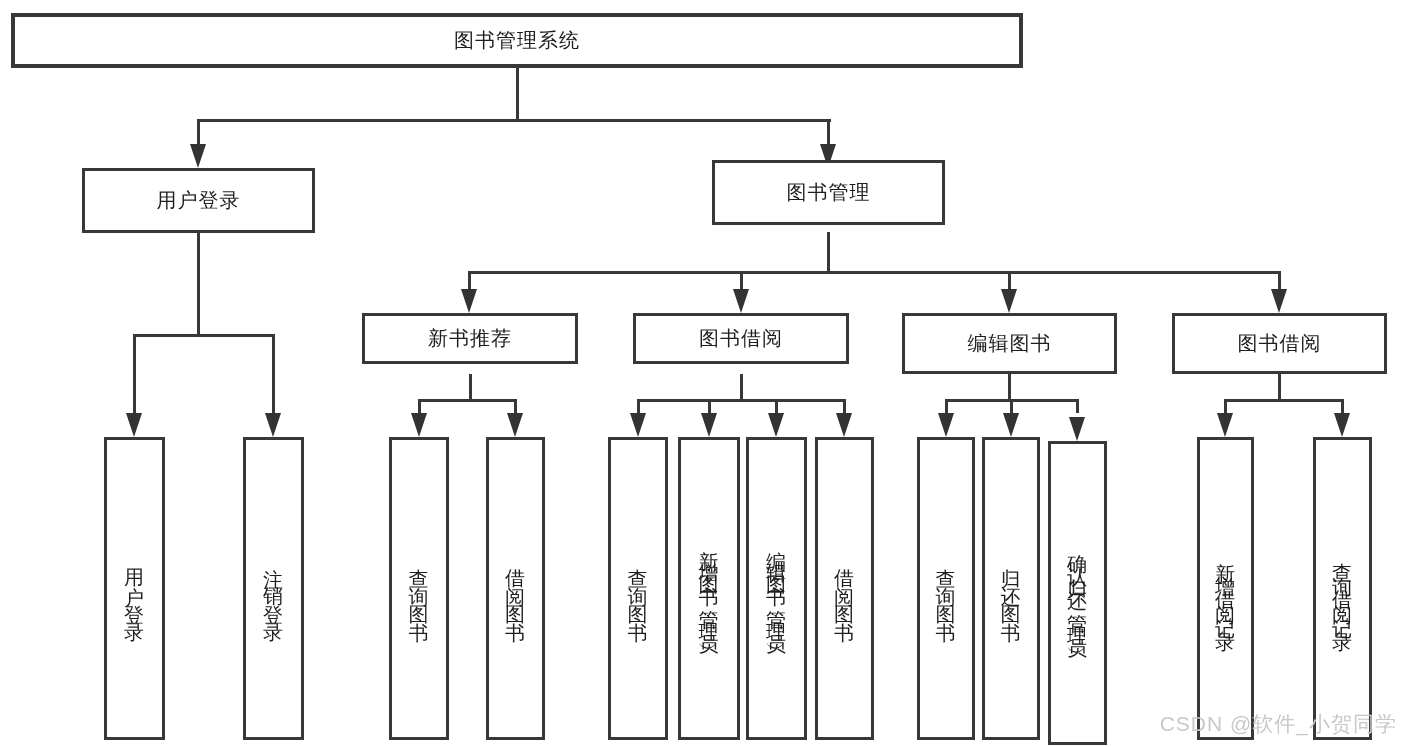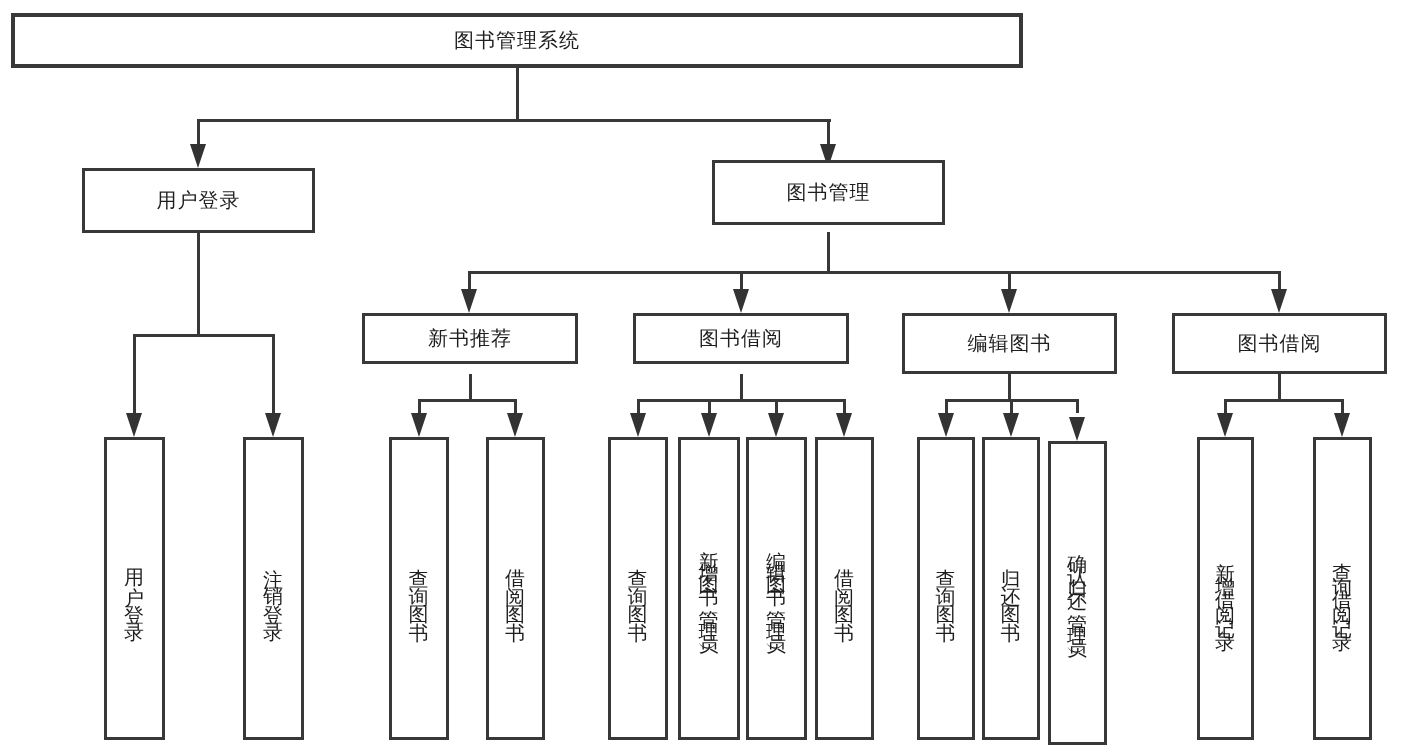--- a/index.html
+++ b/index.html
@@ -180,14 +180,15 @@
   <div class="line" style="left:1076px; top:399px; width:3px; height:14px;"></div>
   <div class="arrow" style="left:1069px; top:417px;"></div>
 
   <div class="line" style="left:1278px; top:374px; width:3px; height:28px;"></div>
   <div class="line" style="left:1224px; top:399px; width:120px; height:3px;"></div>
   <div class="line" style="left:1224px; top:399px; width:3px; height:14px;"></div>
   <div class="arrow" style="left:1217px; top:413px;"></div>
   <div class="line" style="left:1341px; top:399px; width:3px; height:14px;"></div>
   <div class="arrow" style="left:1334px; top:413px;"></div>
 
+  <div class="watermark">CSDN @软件_小贺同学</div>
 
 </div>
 
 </body></html>

